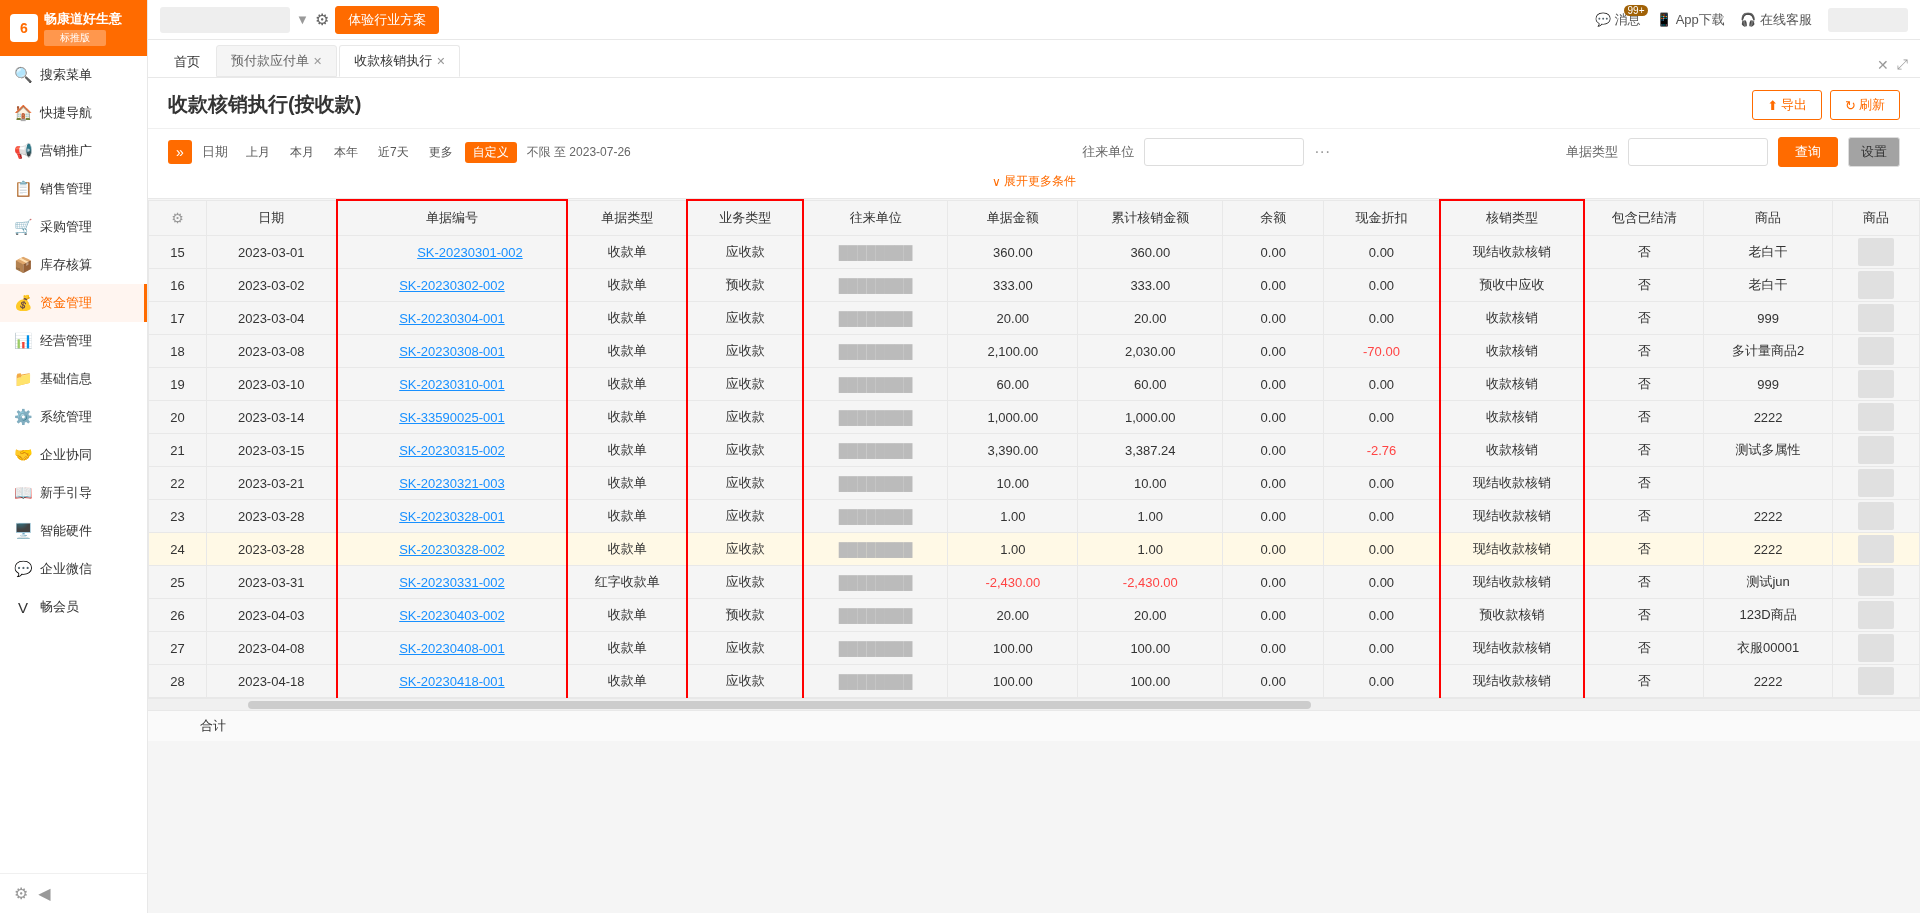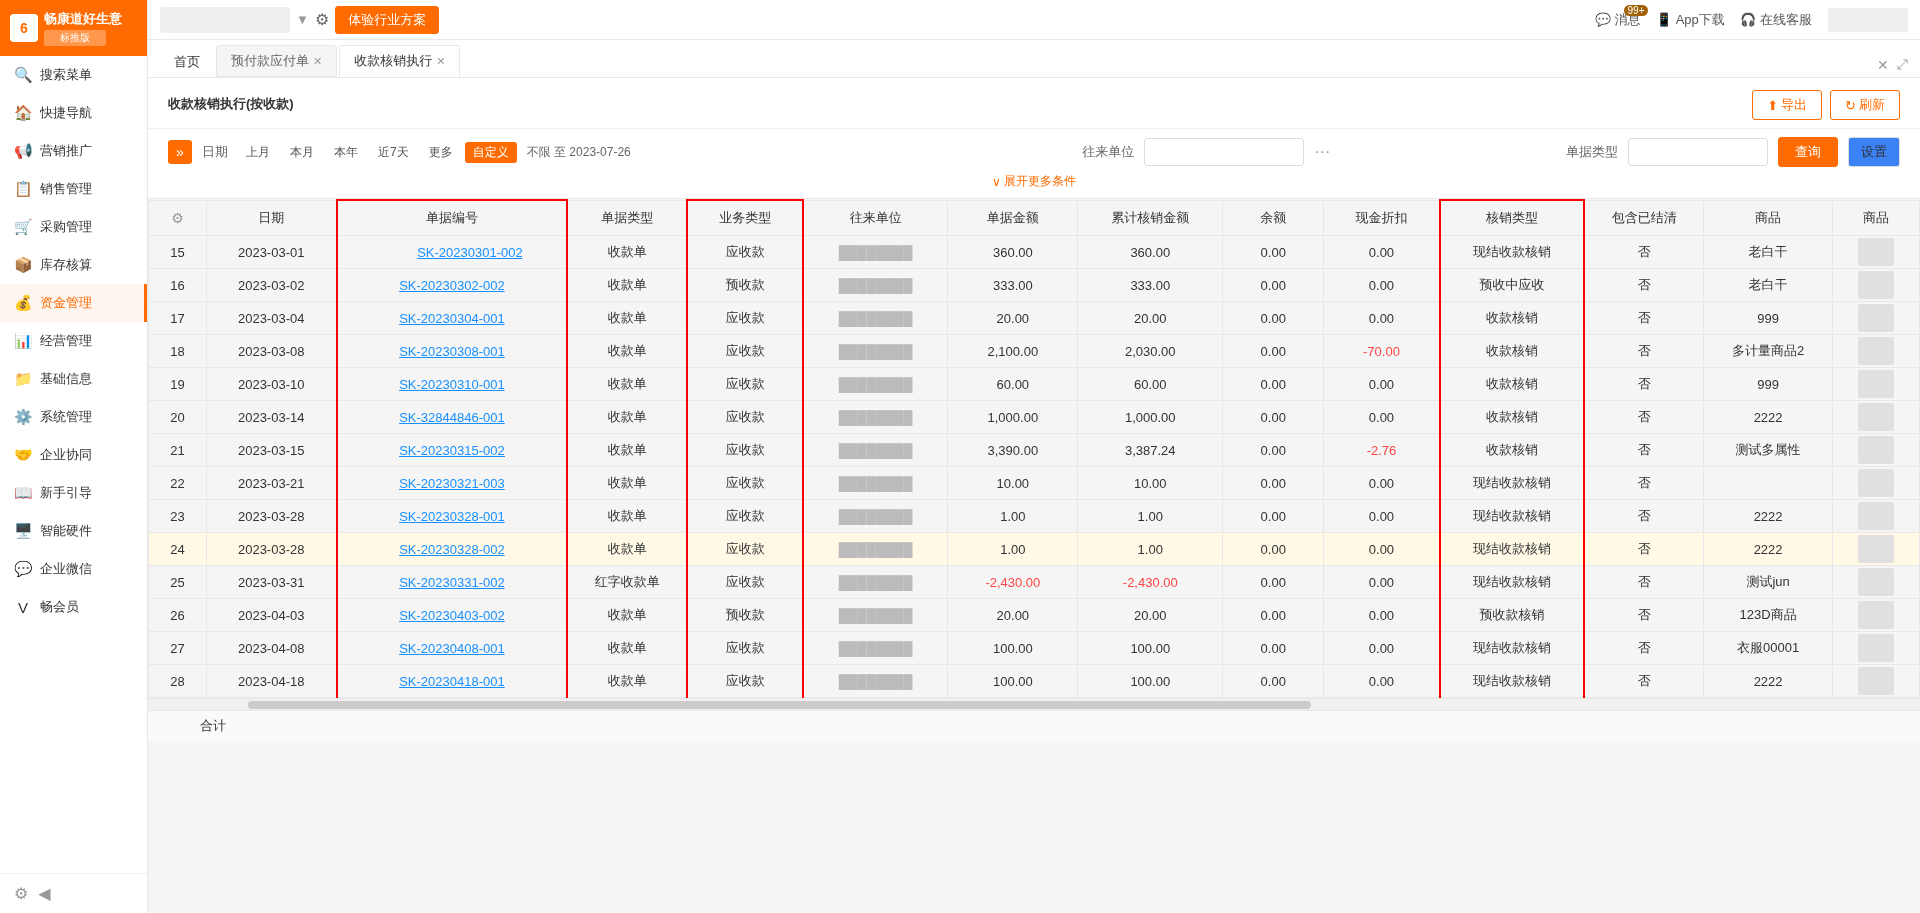--- a/index.html
+++ b/index.html
@@ -26,22 +26,22 @@
     .topbar-tab.home { color: #333; }
     .topbar-tab.inactive { background: #f5f5f5; color: #666; border: 1px solid #e8e8e8; }
     .topbar-tab.active { background: #fff; color: #333; border: 1px solid #e8e8e8; border-bottom: 1px solid #fff; }
     .tab-close { font-size: 11px; color: #999; cursor: pointer; }
     .topbar-right { display: flex; align-items: center; gap: 16px; font-size: 13px; color: #555; }
     .topbar-msg { position: relative; display: flex; align-items: center; gap: 3px; }
     .msg-badge { position: absolute; top: -6px; right: -8px; background: #a16207; color: #fff; border-radius: 8px; font-size: 10px; padding: 0 4px; }
 
     
     .content { flex: 1; overflow: hidden; display: flex; flex-direction: column; padding: 0; }
-    .page-title { font-size: 13px; font-weight: bold; color: #333; margin-bottom: 2px; }
-    .btn { padding: 5px 14px; border-radius: 3px; border: 1px solid #ddd; cursor: pointer; font-size: 13px; background: #3b82f6; color: #333; }
+    .page-title { font-size: 20px; font-weight: bold; color: #333; margin-bottom: 2px; }
+    .btn { padding: 5px 14px; border-radius: 3px; border: 1px solid #ddd; cursor: pointer; font-size: 13px; background: #a3a3a3; color: #333; }
     .btn-primary { background: #ff6b00; color: #fff; border-color: #ff6b00; }
     .btn-outline { border: 1px solid #ff6b00; color: #ff6b00; background: #fff; }
     .filter-toggle { width: 24px; height: 24px; background: #ff6b00; color: #fff; border-radius: 3px; display: flex; align-items: center; justify-content: center; cursor: pointer; font-size: 14px; }
     .filter-label { color: #666; }
     .filter-date-options { display: flex; gap: 4px; align-items: center; }
     .date-opt { padding: 2px 8px; cursor: pointer; color: #555; font-size: 12px; }
     .date-opt.custom { background: #ff6b00; color: #fff; border-radius: 3px; padding: 2px 8px; }
     .filter-input { height: 28px; border: 1px solid #ddd; border-radius: 3px; padding: 0 8px; font-size: 12px; width: 160px; }
     .filter-select { height: 28px; border: 1px solid #ddd; border-radius: 3px; padding: 0 8px; font-size: 12px; width: 140px; appearance: none; background: #fff; }
     .expand-btn { color: #ff6b00; cursor: pointer; font-size: 12px; display: flex; align-items: center; gap: 3px; }
@@ -342,21 +342,21 @@
               <td style="border-left: 2px solid red; border-right: 2px solid red;">收款核销</td>
               <td>否</td>
               <td>999</td>
               <td style="padding: 2px;">
                 <div style="width: 36px; height: 28px; background: rgb(224, 224, 224); border-radius: 2px; margin: auto;"></div>
               </td>
             </tr>
             <tr>
               <td>20</td>
               <td>2023-03-14</td>
-              <td style="border-left: 2px solid red; border-right: 2px solid red;"><a href="#" style="color: rgb(24, 144, 255); text-decoration: underline;">SK-32844846-001</a></td>
+              <td style="border-left: 2px solid red; border-right: 2px solid red;"><a href="#" style="color: rgb(24, 144, 255); text-decoration: underline;">SK-33590025-001</a></td>
               <td>收款单</td>
               <td style="border-left: 2px solid red; border-right: 2px solid red;">应收款</td>
               <td style="color: rgb(187, 187, 187);">████████</td>
               <td>1,000.00</td>
               <td>1,000.00</td>
               <td>0.00</td>
               <td>0.00</td>
               <td style="border-left: 2px solid red; border-right: 2px solid red;">收款核销</td>
               <td>否</td>
               <td>2222</td>

